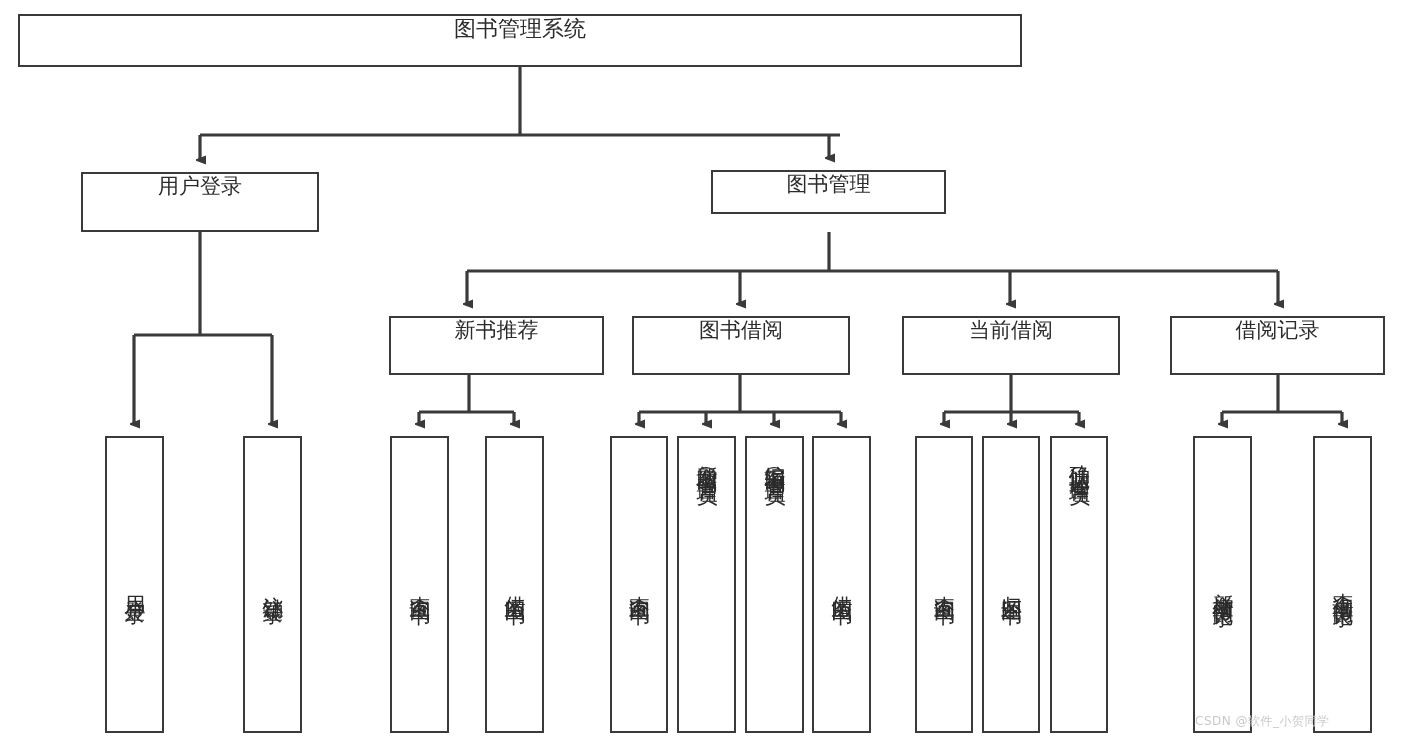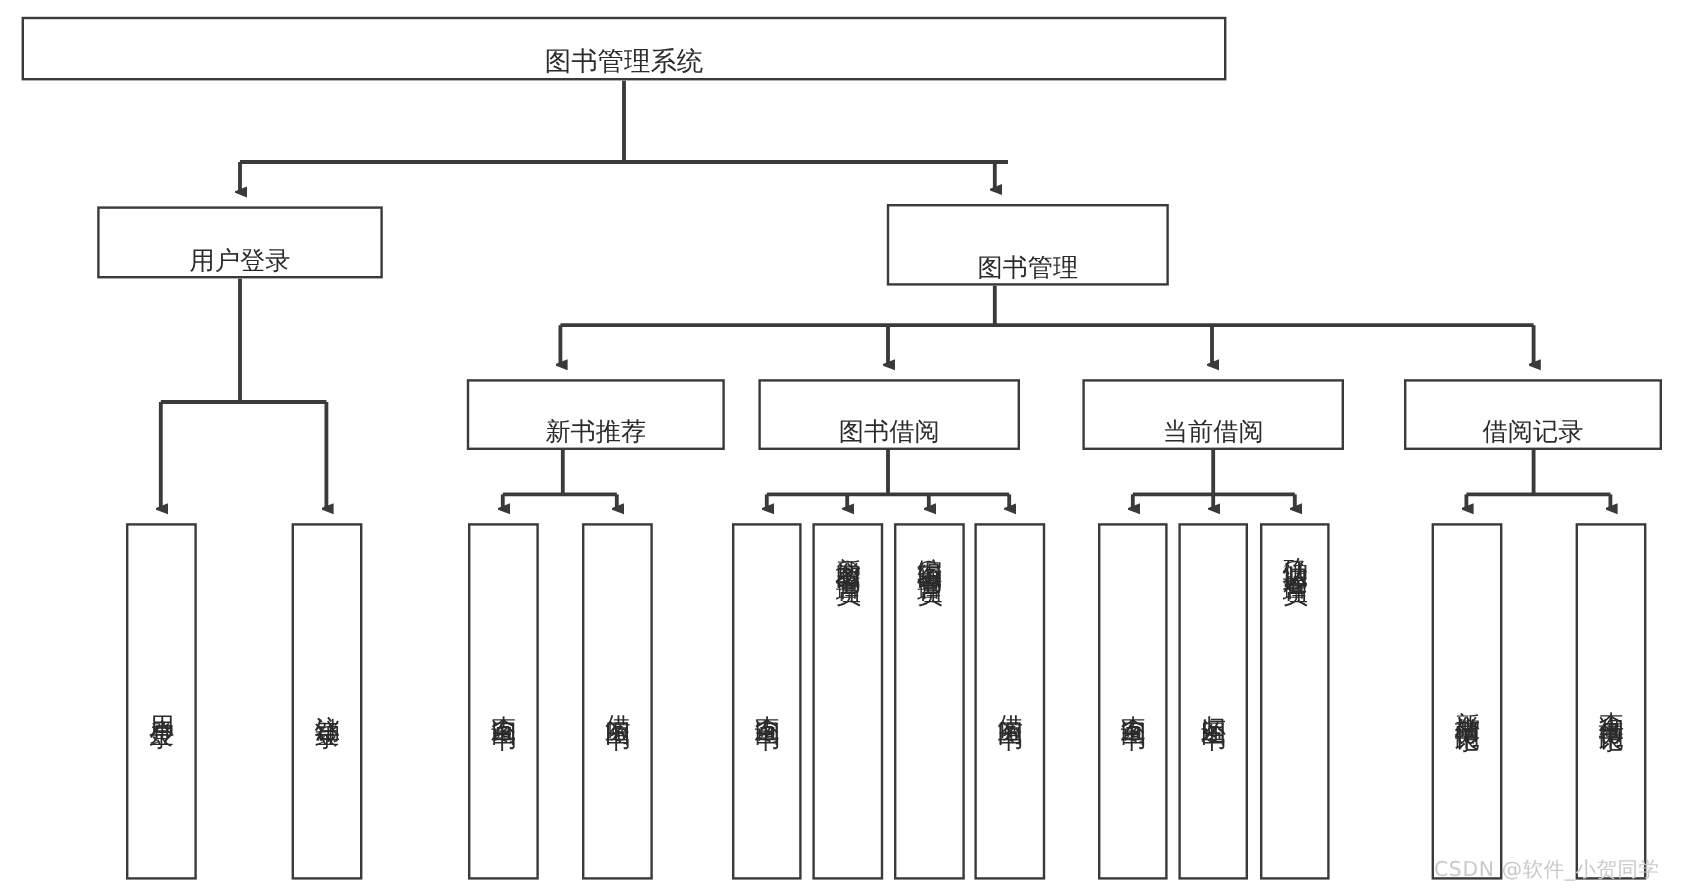--- a/index.html
+++ b/index.html
@@ -1,27 +1,27 @@
 <!DOCTYPE html>
 <html><head>
 <meta charset="utf-8">
 <style>
   html,body{margin:0;padding:0;background:#ffffff;}
   body{width:1405px;height:747px;font-family:"DejaVu Sans","Liberation Sans",sans-serif;}
   #canvas{position:relative;width:1405px;height:747px;overflow:hidden;background:#ffffff;}
   svg.links{position:absolute;left:0;top:0;width:1405px;height:747px;}
   .node{position:absolute;box-sizing:border-box;background:#ffffff;border:2px solid #3a3a3a;
-        display:flex;align-items:flex-end;justify-content:center;}
+        display:flex;align-items:flex-start;justify-content:center;}
   .node .lbl{color:#2b2b2b;text-align:center;line-height:1.18;white-space:pre-line;}
   .node.horiz .lbl{font-size:21px;}
   .node.root .lbl{font-size:22px;}
   .node.vert{align-items:flex-start;justify-content:center;padding-top:10px;}
   .node.vert .lbl{writing-mode:vertical-rl;text-orientation:upright;font-size:21px;letter-spacing:3px;}
   .node.vert.mid{align-items:center;padding-top:0;}
-  .wm{position:absolute;color:#c9c9c9;font-size:17px;letter-spacing:.5px;white-space:nowrap;}
+  .wm{position:absolute;color:#c9c9c9;font-size:12px;letter-spacing:.5px;white-space:nowrap;}
 </style>
 </head>
 <body>
 
 <div id="canvas">
 
   <svg class="links" viewBox="0 0 1405 747" xmlns="http://www.w3.org/2000/svg">
     <defs>
       <marker id="arrow" markerWidth="10" markerHeight="10" refX="4.6" refY="6" orient="auto" markerUnits="userSpaceOnUse">
         <path d="M0,0 L9.2,0 L4.6,12 z" fill="#3a3a3a"></path>
@@ -72,21 +72,21 @@
   </svg>
 
   <div class="node root horiz" style="left:18px;top:14px;width:1004px;height:53px;">
     <span class="lbl">图书管理系统</span>
     </div>
 
   <div class="node horiz" style="left:81px;top:172px;width:238px;height:60px;">
     <span class="lbl">用户登录</span>
     </div>
 
-  <div class="node horiz" style="left:711px;top:170px;width:235px;height:68px;margin-left:28px;">
+  <div class="node horiz" style="left:711px;top:170px;width:235px;height:44px;">
     <span class="lbl">图书管理</span>
     </div>
 
   <div class="node horiz" style="left:362px;top:316px;width:215px;height:59px;margin-left:27px;">
     <span class="lbl">新书推荐</span>
     </div>
 
   <div class="node horiz" style="left:632px;top:316px;width:218px;height:59px;">
     <span class="lbl">图书借阅</span>
     </div>

